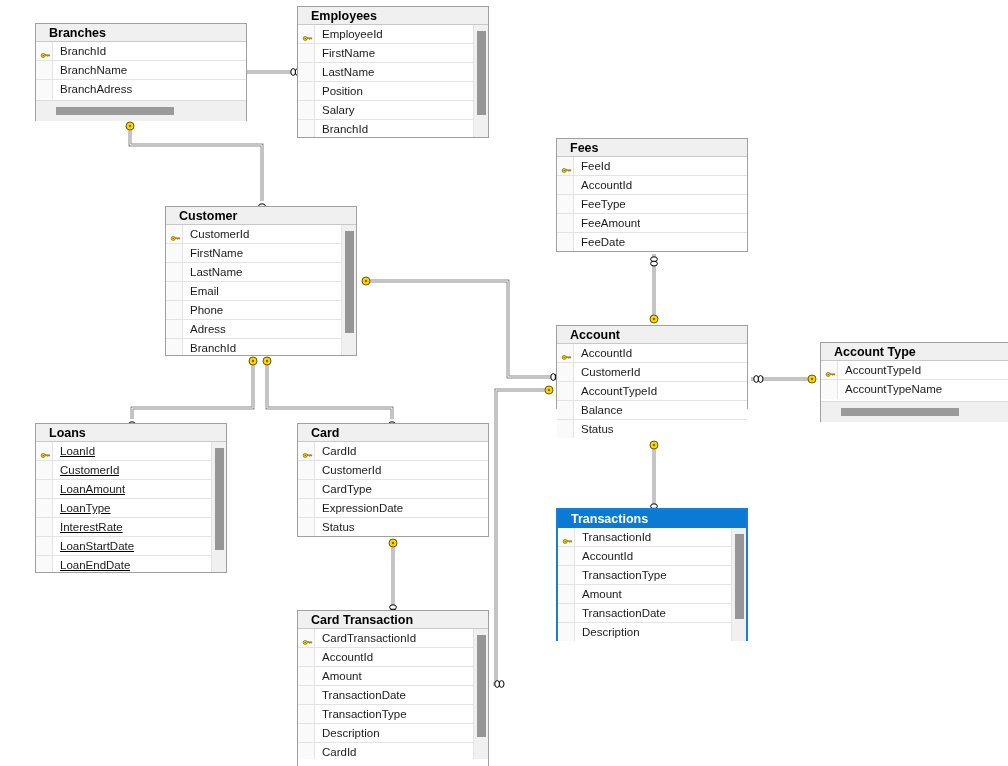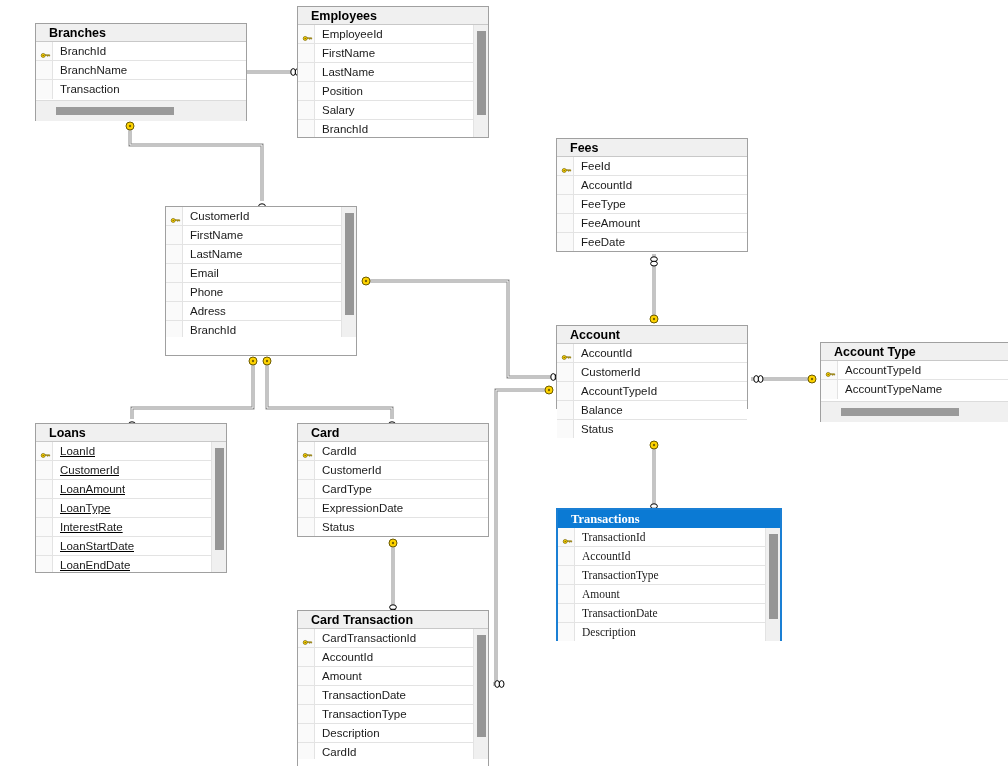--- a/index.html
+++ b/index.html
@@ -244,21 +244,21 @@
               </svg></span>
           </div>
           <div class="fname">BranchId</div>
         </div>
         <div class="row">
           <div class="gutter"></div>
           <div class="fname">BranchName</div>
         </div>
         <div class="row">
           <div class="gutter"></div>
-          <div class="fname">Transaction</div>
+          <div class="fname">BranchAdress</div>
         </div>
       </div>
       <div class="hstrip">
         <div class="hthumb" style="width: 118px;"></div>
       </div>
     </div>
     <div class="table" style="left: 297px; top: 6px; width: 192px; height: 132px;">
       <div class="t-header">Employees</div>
       <div class="t-body" style="height: 112px; overflow: hidden;">
         <div class="row">
@@ -290,20 +290,21 @@
         <div class="row">
           <div class="gutter"></div>
           <div class="fname">BranchId</div>
         </div>
         <div class="vscroll" style="height: 112px;">
           <div class="vthumb" style="top: 6px; height: 84px;"></div>
         </div>
       </div>
     </div>
     <div class="table" style="left: 165px; top: 206px; width: 192px; height: 150px;">
+      <div class="t-header">Customer</div>
       <div class="t-body" style="height: 130px; overflow: hidden;">
         <div class="row">
           <div class="gutter">
             <span class="keycell"><svg viewBox="0 0 12 10" width="11" height="10">
                 <path d="M5.5 2.6 L10.6 2.6 L10.6 4.0 L9.6 4.0 L9.6 3.2 L8.7 3.2 L8.7 4.1 L7.8 4.1 L7.8 3.2 L5.5 3.2 Z" fill="#ffd400" stroke="#6b5a00" stroke-width="0.6" stroke-linejoin="round"></path>
                 <circle cx="3.5" cy="3.3" r="2.2" fill="#ffd400" stroke="#6b5a00" stroke-width="0.7"></circle>
                 <circle cx="3.5" cy="3.3" r="0.75" fill="#7a6500"></circle>
               </svg></span>
           </div>
           <div class="fname">CustomerId</div>
@@ -414,21 +415,21 @@
         </div>
         <div class="row">
           <div class="gutter"></div>
           <div class="fname">AccountTypeName</div>
         </div>
       </div>
       <div class="hstrip">
         <div class="hthumb" style="width: 118px;"></div>
       </div>
     </div>
-    <div class="table selected" style="left: 556px; top: 508px; width: 226px; height: 133px; font-family: Liberation Serif, serif;">
+    <div class="table selected" style="left: 556px; top: 508px; width: 192px; height: 133px;">
       <div class="t-header">Transactions</div>
       <div class="t-body" style="height: 113px; overflow: hidden;">
         <div class="row">
           <div class="gutter">
             <span class="keycell"><svg viewBox="0 0 12 10" width="11" height="10">
                 <path d="M5.5 2.6 L10.6 2.6 L10.6 4.0 L9.6 4.0 L9.6 3.2 L8.7 3.2 L8.7 4.1 L7.8 4.1 L7.8 3.2 L5.5 3.2 Z" fill="#ffd400" stroke="#6b5a00" stroke-width="0.6" stroke-linejoin="round"></path>
                 <circle cx="3.5" cy="3.3" r="2.2" fill="#ffd400" stroke="#6b5a00" stroke-width="0.7"></circle>
                 <circle cx="3.5" cy="3.3" r="0.75" fill="#7a6500"></circle>
               </svg></span>
           </div>

